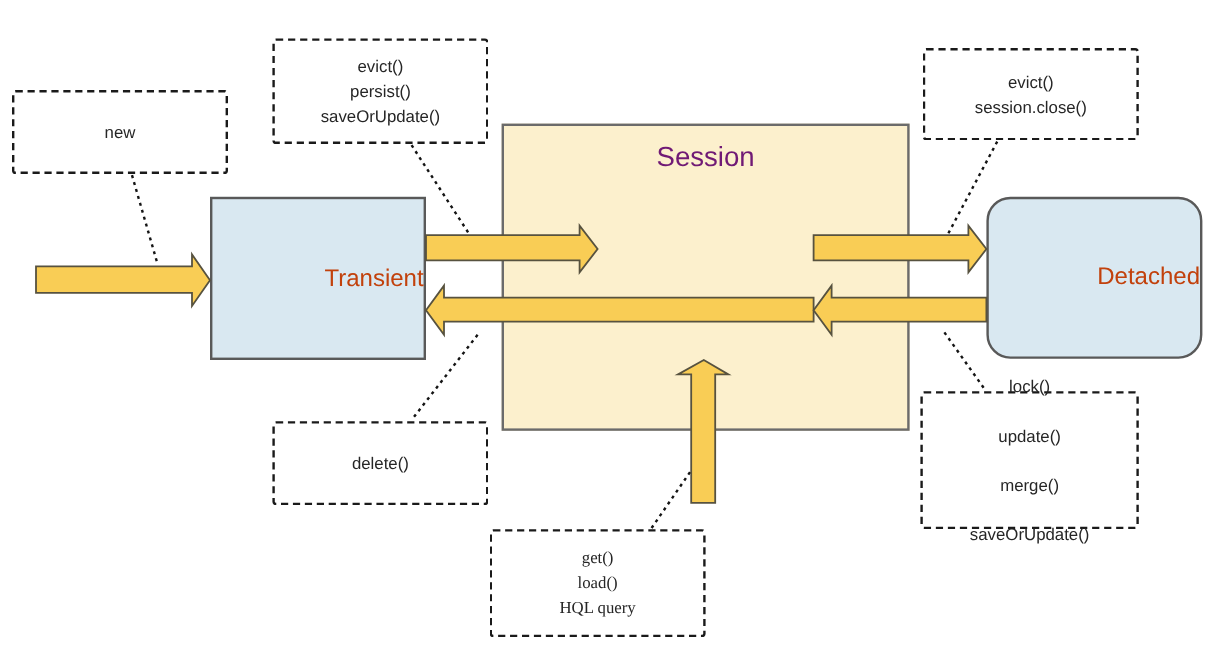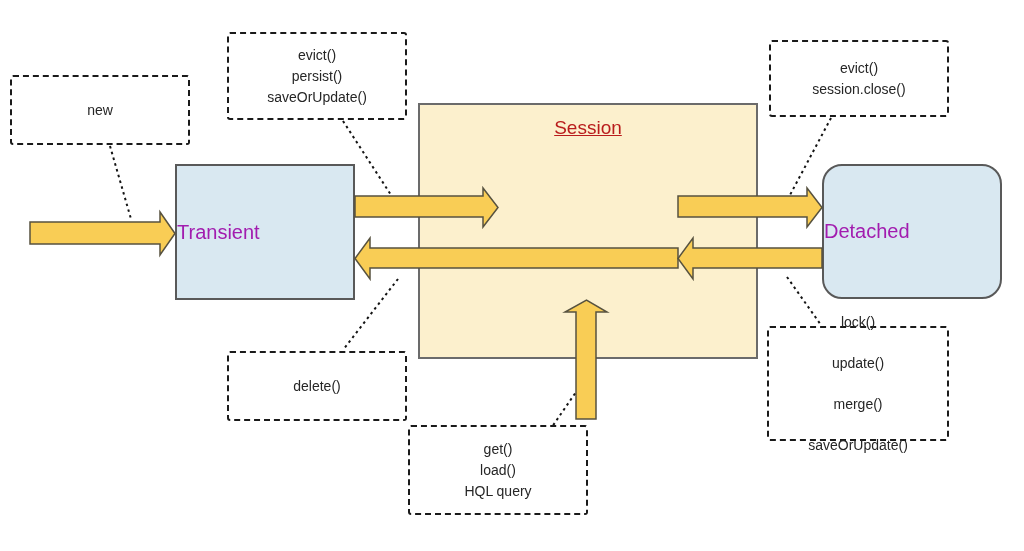--- a/index.html
+++ b/index.html
@@ -11,48 +11,48 @@
     color:#262626;
     overflow:hidden;
   }
   *{box-sizing:border-box;}
   .session{
     position:absolute;left:418px;top:103px;width:340px;height:256px;
     background:#FCF0CD;border:2px solid #6b6b6b;
     z-index:1;
   }
   .session-title{
-    text-align:center;margin-top:12px;font-size:19px;color:#b91c1c;text-decoration:underline;
+    text-align:center;margin-top:12px;font-size:23px;color:#701a75;
   }
   .state{
     position:absolute;width:180px;height:136px;
     background:#D9E8F1;border:2px solid #595959;
-    display:flex;align-items:center;justify-content:flex-start;
-    font-size:20px;color:#a21caf;
+    display:flex;align-items:center;justify-content:flex-end;
+    font-size:20px;color:#c2410c;
     z-index:2;
   }
   #state-transient{left:175px;top:164px;}
   #state-persistent{left:498px;top:164px;}
   #state-detached{left:822px;top:164px;height:135px;border-radius:20px;}
   .arrow-layer{
     position:absolute;left:0;top:0;width:1024px;height:551px;
     z-index:3;
   }
   .label-box{
     position:absolute;
     background:#ffffff;border:2px dashed #1a1a1a;border-radius:3px;
     display:flex;flex-direction:column;align-items:center;justify-content:center;
     font-size:14px;line-height:21px;color:#262626;text-align:center;
     z-index:4;
   }
   #label-new{left:10px;top:75px;width:180px;height:70px;}
   #label-save{left:227px;top:32px;width:180px;height:88px;}
   #label-evict{left:769px;top:40px;width:180px;height:77px;}
   #label-delete{left:227px;top:351px;width:180px;height:70px;}
-  #label-get{left:408px;top:425px;width:180px;height:90px;}
+  #label-get{left:408px;top:441px;width:180px;height:90px;font-family:Liberation Serif, serif;}
   #label-lock{left:767px;top:326px;width:182px;height:115px;gap:20px;}
   .yellow-arrow{fill:#F9CD55;stroke:#57523F;stroke-width:1.5;stroke-linejoin:miter;}
   .connector{stroke:#141414;stroke-width:2;stroke-dasharray:2.5 3.5;fill:none;}
 </style>
 </head>
 <body>
 
 <div id="canvas">
 
   <div class="session">

